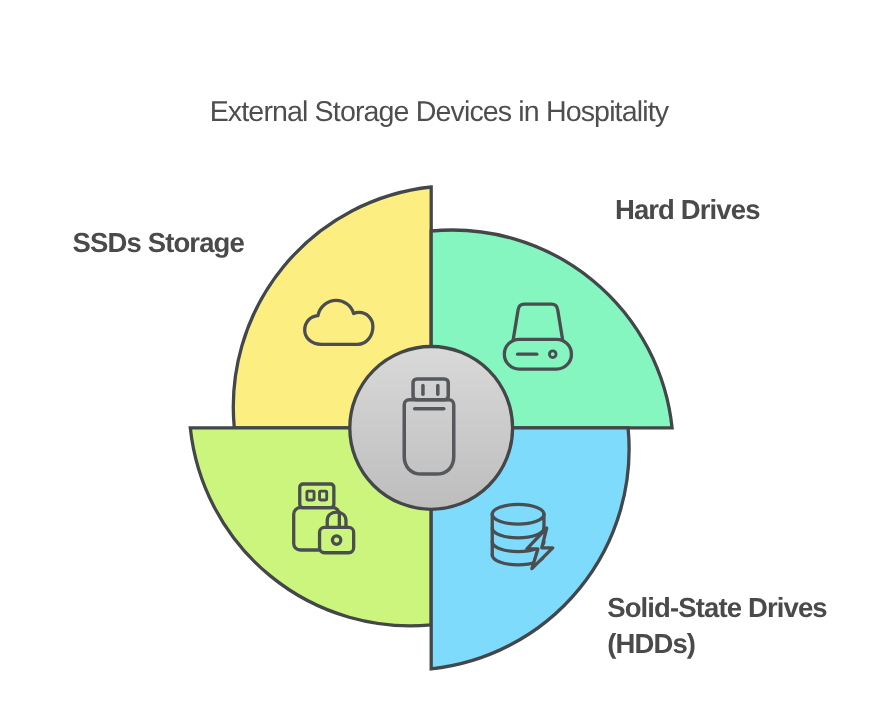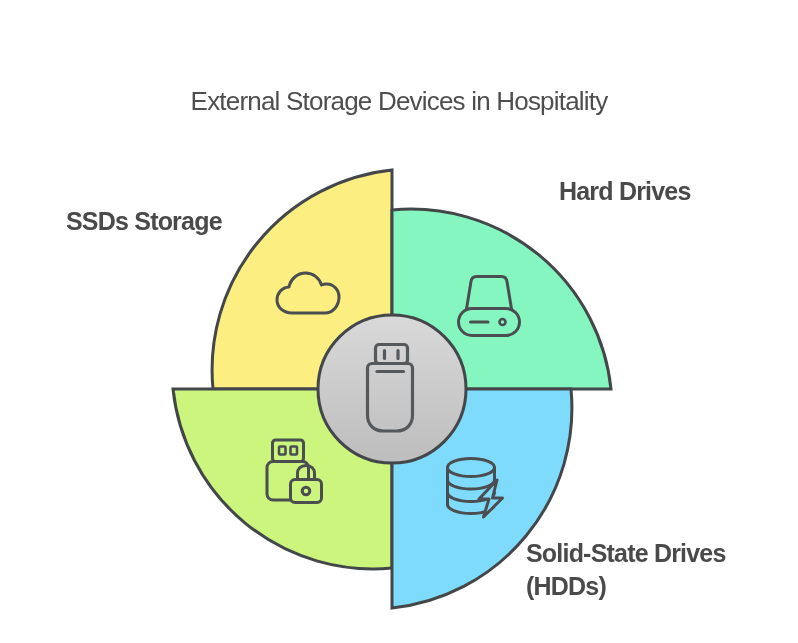--- a/index.html
+++ b/index.html
@@ -16,21 +16,21 @@
     position:absolute;top:58px;left:0;width:798px;text-align:center;
     font-size:26px;font-weight:500;letter-spacing:-0.8px;color:#4e4e4e;
   }
   .seg-label{
     position:absolute;font-size:25px;font-weight:700;letter-spacing:-0.8px;
     color:#4a4a4a;line-height:33px;white-space:nowrap;
   }
   .lbl-cloud{left:66px;top:177px;}
   .lbl-hdd{left:559px;top:147px;}
   .lbl-usb{left:34px;top:509px;}
-  .lbl-ssd{left:526px;top:509px;}
+  .lbl-ssd{left:552px;top:509px;}
 </style>
 </head>
 <body>
 
 <div class="stage">
 
   <div class="title">External Storage Devices in Hospitality</div>
 
   <svg class="diagram-svg" width="798" height="643" viewBox="0 0 798 643">
     <defs>

